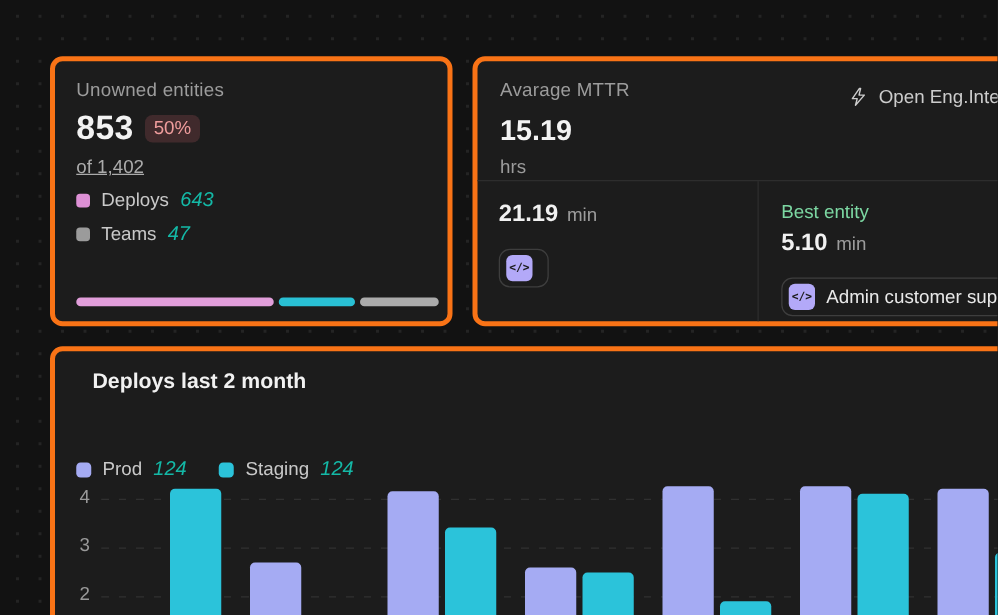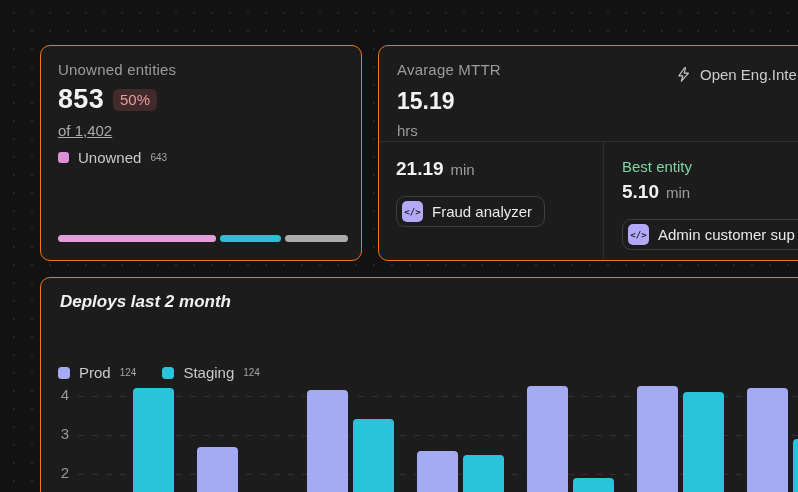--- a/index.html
+++ b/index.html
@@ -5,40 +5,40 @@
   html,body{margin:0;padding:0;}
   body{
     width:798px;height:492px;overflow:hidden;position:relative;
     background-color:#121212;
     background-image:radial-gradient(circle,#242424 1.2px,transparent 1.4px);
     background-size:18px 18px;background-position:5px 4px;
     font-family:"Liberation Sans",sans-serif;
     -webkit-font-smoothing:antialiased;
   }
   .card{
-    position:absolute;background:#1c1c1c;border:1px solid #f97316;
+    position:absolute;background:#1c1c1c;border:4px solid #f97316;
     border-radius:10px;box-sizing:border-box;
   }
   #card-unowned{left:40px;top:45px;width:322px;height:216px;}
   #card-mttr{left:378px;top:45px;width:540px;height:216px;}
   #card-deploys{left:40px;top:277px;width:828px;height:300px;overflow:hidden;}
 
   .card-title{font-size:15px;color:#9c9c9c;letter-spacing:.2px;}
   .abs{position:absolute;}
 
   
   .big-row{display:flex;align-items:center;gap:9px;}
   .big-num{font-size:27px;font-weight:bold;color:#f3f3f3;letter-spacing:.3px;}
   .badge{font-size:15px;color:#ee9c9c;background:#402a2c;border-radius:6px;padding:2px 7px 3px;}
   .sub{font-size:15px;color:#ababab;text-decoration:underline;}
   .legend-col{display:flex;flex-direction:column;gap:8px;}
   .legend-row{display:flex;align-items:center;gap:9px;height:19px;}
   .swatch{width:11px;height:11px;border-radius:3px;flex:0 0 auto;}
   .legend-label{font-size:15px;color:#c9c9c9;}
-  .legend-value{font-size:10px;color:#a3a3a3;}
+  .legend-value{font-size:16px;color:#14b8a6;font-style:italic;}
   .stackbar{display:flex;gap:4px;height:7px;}
   .stackbar .seg{border-radius:4px;height:7px;}
 
   
   .value-row{display:flex;align-items:baseline;gap:7px;}
   .value-num{font-size:23px;font-weight:bold;color:#f3f3f3;}
   .value-unit{font-size:15px;color:#9c9c9c;}
   .link-row{display:flex;align-items:center;gap:8px;font-size:15px;color:#cccccc;cursor:pointer;}
   .hdivider{position:absolute;left:0;right:0;top:95px;height:1px;background:#2d2d2d;}
   .sections{position:absolute;left:0;right:0;top:96px;bottom:0;display:flex;}
@@ -77,22 +77,27 @@
 <section class="card" id="card-unowned">
   <div class="abs card-title" style="left:17px;top:15px;">Unowned entities</div>
   <div class="abs big-row" style="left:17px;top:38px;">
     <span class="big-num">853</span>
     <span class="badge">50%</span>
   </div>
   <div class="abs sub" style="left:17px;top:76px;">of 1,402</div>
   <div class="abs legend-col" style="left:17px;top:102px;" id="unowned-legend">
       <div class="legend-row">
         <span class="swatch" style="background: rgb(221, 144, 213);"></span>
-        <span class="legend-label">Unowned</span>
+        <span class="legend-label">Deploys</span>
         <span class="legend-value">643</span>
+      </div>
+      <div class="legend-row">
+        <span class="swatch" style="background: rgb(155, 155, 155);"></span>
+        <span class="legend-label">Teams</span>
+        <span class="legend-value">47</span>
       </div>
     </div>
   <div class="abs stackbar" style="left:17px;top:189px;width:290px;" id="unowned-stackbar">
       <div class="seg" style="background: rgb(225, 158, 218); flex-grow: 159;"></div>
       <div class="seg" style="background: rgb(41, 192, 212); flex-grow: 61;"></div>
       <div class="seg" style="background: rgb(171, 171, 171); flex-grow: 63;"></div>
     </div>
 </section>
 
 <section class="card" id="card-mttr">
@@ -109,40 +114,39 @@
   </div>
   <div class="hdivider"></div>
   <div class="sections">
     <div class="section worst">
       <div class="section-value">
         <span class="section-num">21.19</span>
         <span class="value-unit">min</span>
       </div>
       <div class="chip">
         <span class="chip-icon">&lt;/&gt;</span>
-        <span class="chip-label">Fraud analyzer</span>
       </div>
     </div>
     <div class="vdivider"></div>
     <div class="section best">
       <div class="section-label" id="best-label" style="color: rgb(124, 215, 162);">Best entity</div>
       <div class="section-value">
         <span class="section-num">5.10</span>
         <span class="value-unit">min</span>
       </div>
       <div class="chip">
         <span class="chip-icon">&lt;/&gt;</span>
         <span class="chip-label">Admin customer sup</span>
       </div>
     </div>
   </div>
 </section>
 
 <section class="card" id="card-deploys">
-  <div class="abs chart-title" style="left:19px;top:14px;font-style:italic;">Deploys last 2 month</div>
+  <div class="abs chart-title" style="left:30px;top:14px;">Deploys last 2 month</div>
   <div class="abs chart-legend" style="left:17px;top:55px;" id="deploys-legend">
       <div class="legend-row">
         <span class="swatch" style="background: rgb(165, 171, 243);"></span>
         <span class="legend-label">Prod</span>
         <span class="legend-value">124</span>
       </div>
       <div class="legend-row">
         <span class="swatch" style="background: rgb(43, 195, 218);"></span>
         <span class="legend-label">Staging</span>
         <span class="legend-value">124</span>

